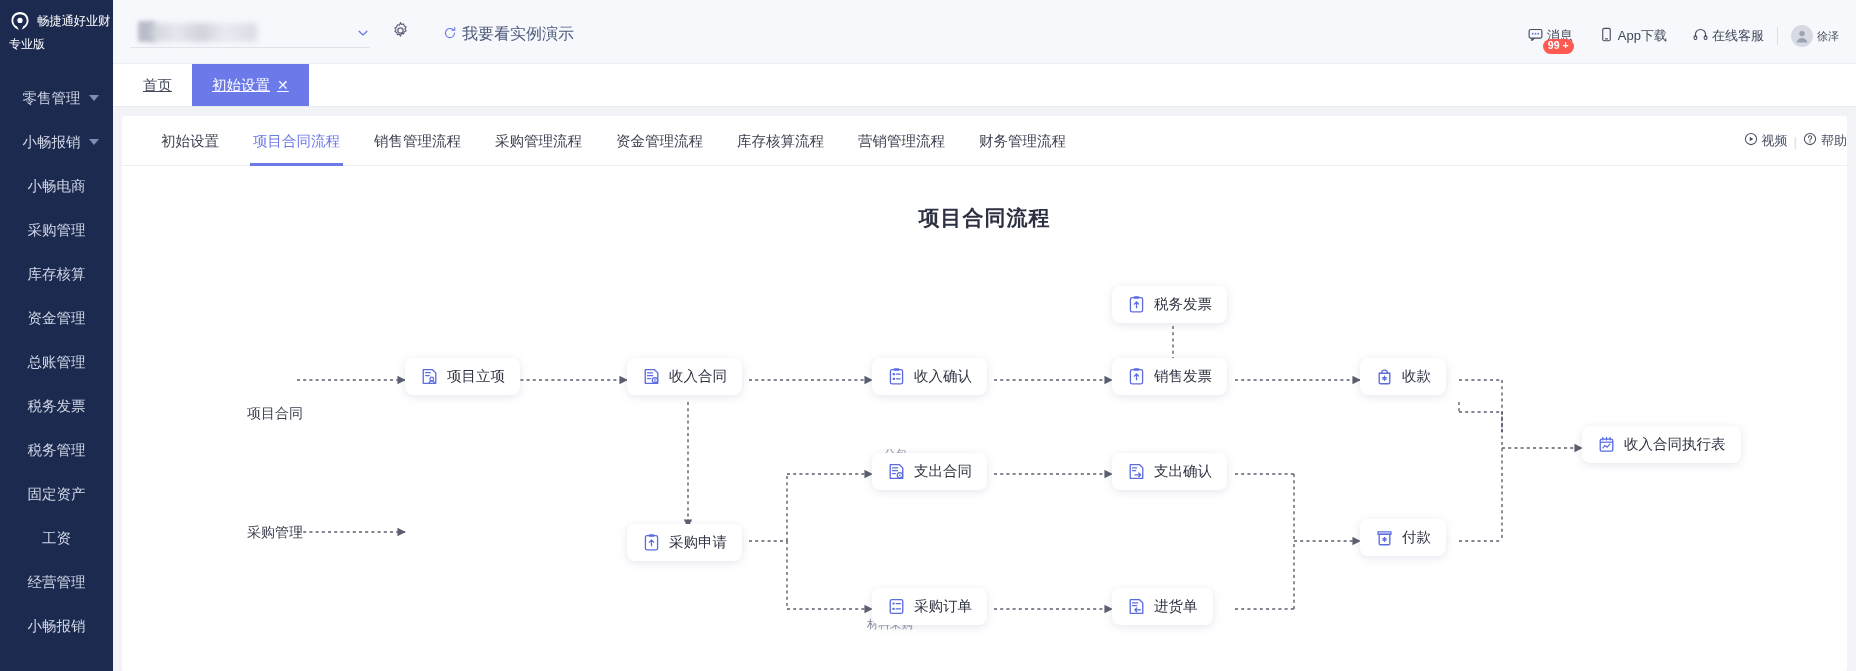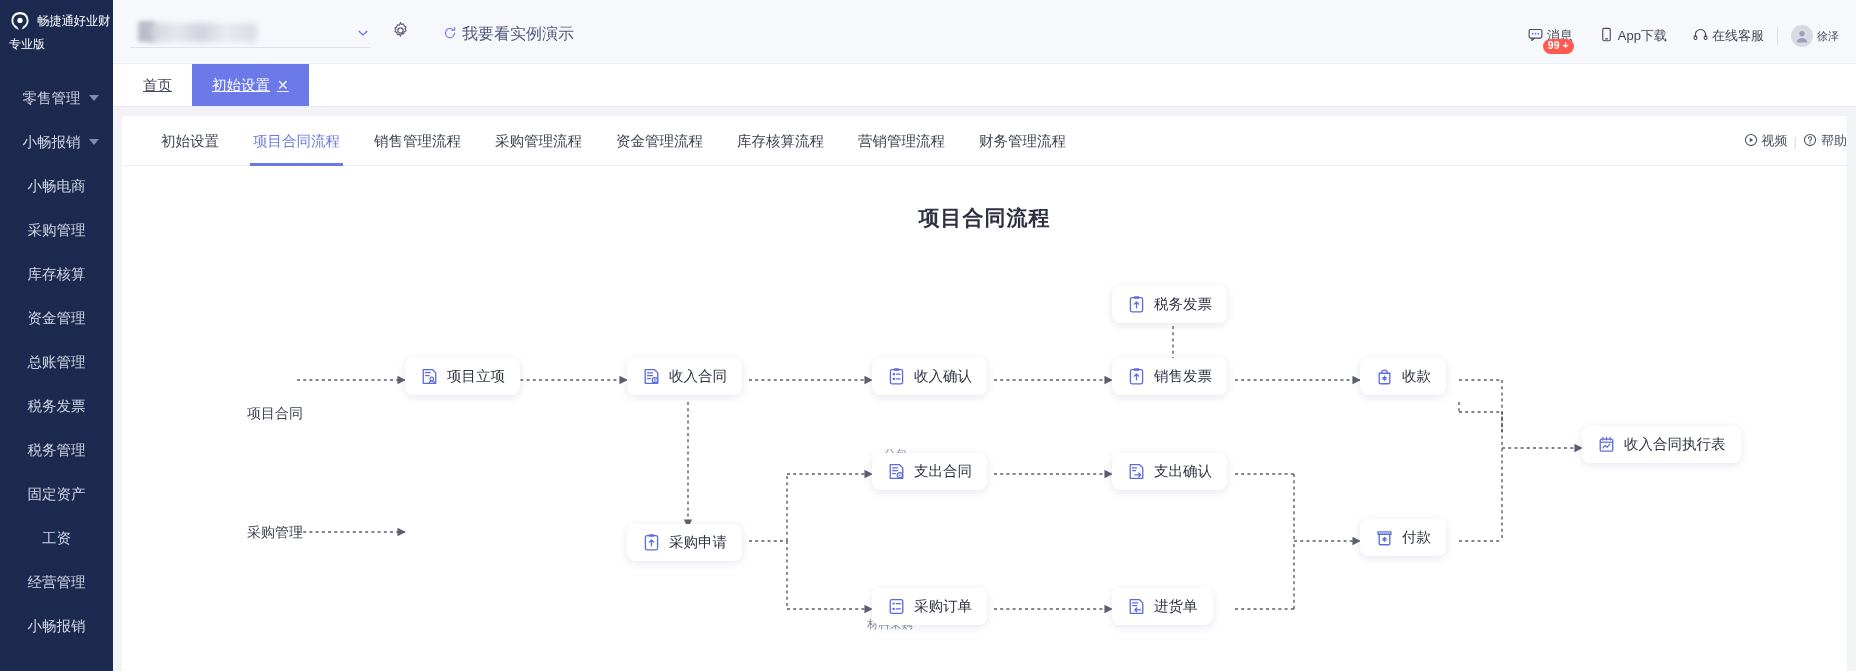--- a/index.html
+++ b/index.html
@@ -117,21 +117,21 @@
   }
   .navtab.active { color:#6b7ae8; }
   .navtab.active::after {
     content:""; position:absolute; left:14px; right:14px; bottom:0;
     height:2.5px; background:#6b7ae8;
   }
   .nav-right {
     position:absolute; right:0px; top:0; height:50px;
     display:flex; align-items:center; gap:6px; font-size:13px; color:#4b5164;
   }
-  .nav-right .ni { display:flex; align-items:center; gap:4px; cursor:pointer; }
+  .nav-right .ni { display:flex; align-items:flex-start; gap:4px; cursor:pointer; }
   .nav-right svg { width:14px; height:14px; }
   .nav-sep { color:#d5d8e2; }
 
   .diagram-title {
     text-align:center; font-size:21px; color:#2c3040; margin-top:38px;
     letter-spacing:1px;
   }
 
   
   .flow { position:relative; width:100%; height:420px; }

